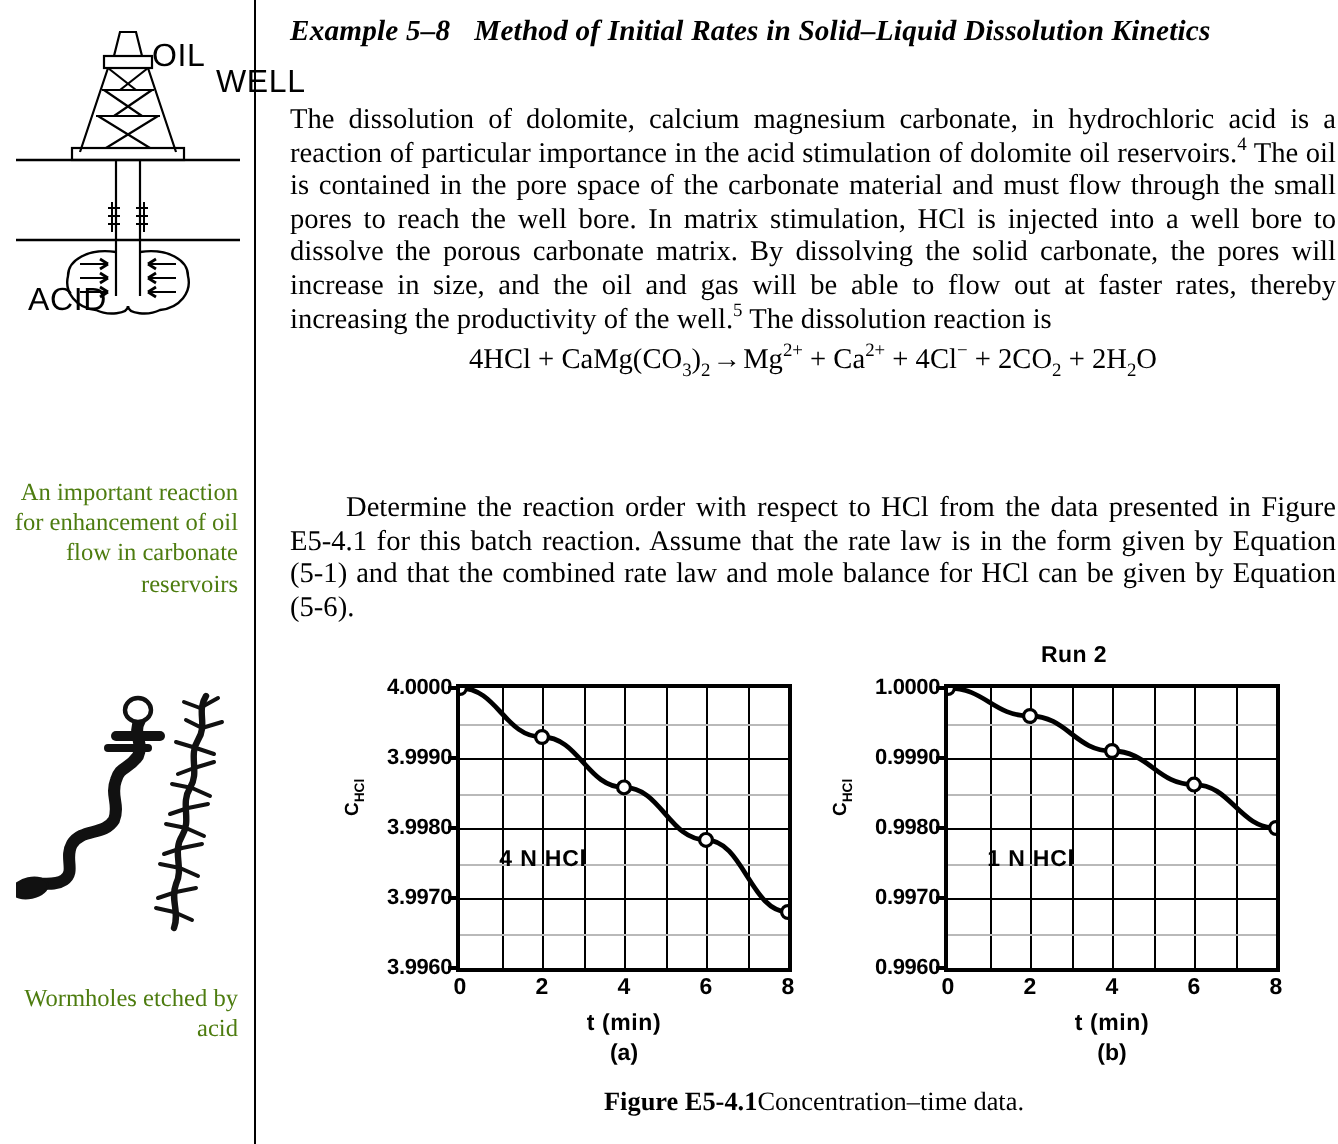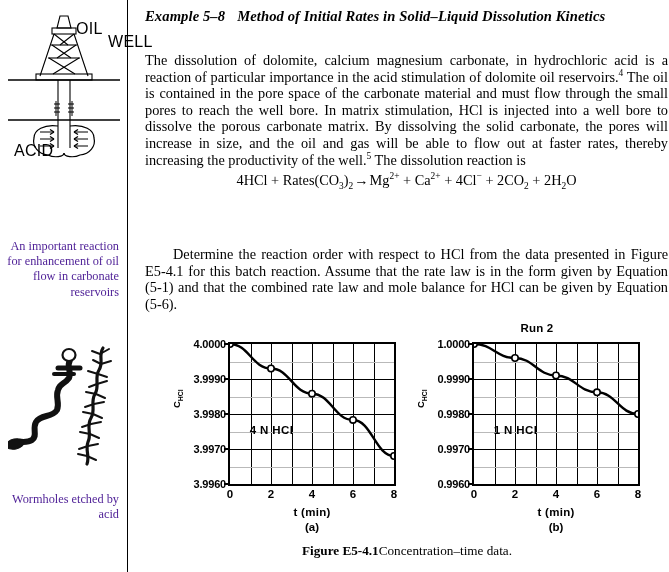--- a/index.html
+++ b/index.html
@@ -31,21 +31,21 @@
   }
 
   .margin-note {
     position: absolute;
     right: 8px;
     width: 112px;
     text-align: right;
     font-family: "Liberation Serif", serif;
     font-size: 12.3px;
     line-height: 15.2px;
-    color: #4c1d95;
+    color: #4d7c0f;
   }
   #note-important { top: 239px; }
   #note-wormholes { top: 492px; }
 
   
   #oilwell-fig {
     position: absolute;
     left: 4px; top: 8px;
     width: 120px; height: 160px;
   }
@@ -330,21 +330,21 @@
 <div id="divider"></div>
 
 <div id="main">
 
   <div id="example-head">
     <span class="ex-num">Example 5–8</span><span>Method of Initial Rates in Solid–Liquid Dissolution Kinetics</span>
   </div>
 
   <p class="body-par" id="par1"><span>The dissolution of dolomite, calcium magnesium carbonate, in hydrochloric acid is a reaction of particular importance in the acid stimulation of dolomite oil reservoirs.</span><sup>4</sup><span> The oil is contained in the pore space of the carbonate material and must flow through the small pores to reach the well bore. In matrix stimulation, HCl is injected into a well bore to dissolve the porous carbonate matrix. By dissolving the solid carbonate, the pores will increase in size, and the oil and gas will be able to flow out at faster rates, thereby increasing the productivity of the well.</span><sup>5</sup><span> The dissolution reaction is</span></p>
 
-  <div id="equation"><span>4HCl + Rates(CO</span><sub>3</sub><span>)</span><sub>2</sub><span class="arw">→</span><span>Mg</span><sup>2+</sup><span> + Ca</span><sup>2+</sup><span> + 4Cl</span><sup>−</sup><span> + 2CO</span><sub>2</sub><span> + 2H</span><sub>2</sub><span>O</span></div>
+  <div id="equation"><span>4HCl + CaMg(CO</span><sub>3</sub><span>)</span><sub>2</sub><span class="arw">→</span><span>Mg</span><sup>2+</sup><span> + Ca</span><sup>2+</sup><span> + 4Cl</span><sup>−</sup><span> + 2CO</span><sub>2</sub><span> + 2H</span><sub>2</sub><span>O</span></div>
 
 
   <p class="body-par" id="par3">Determine the reaction order with respect to HCl from the data presented in Figure E5-4.1 for this batch reaction. Assume that the rate law is in the form given by Equation (5-1) and that the combined rate law and mole balance for HCl can be given by Equation (5-6).</p>
 
   <div id="figure-block">
 
     <div class="chart-wrap" id="chart-a">
       <div class="axis-ylabel"><span>C</span><sub>HCl</sub></div>
       <div class="plot" id="plot-a">
           <div class="gridv" style="left: 20.5px;"></div>

